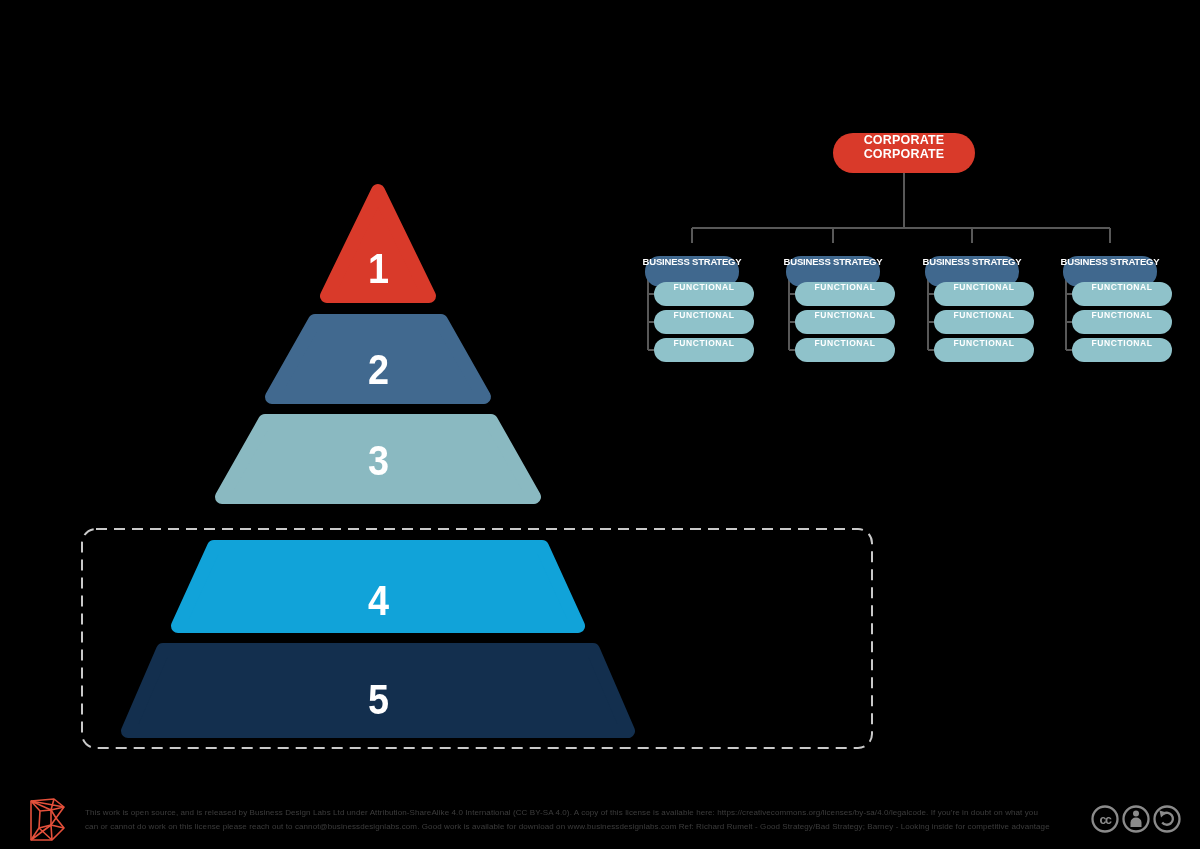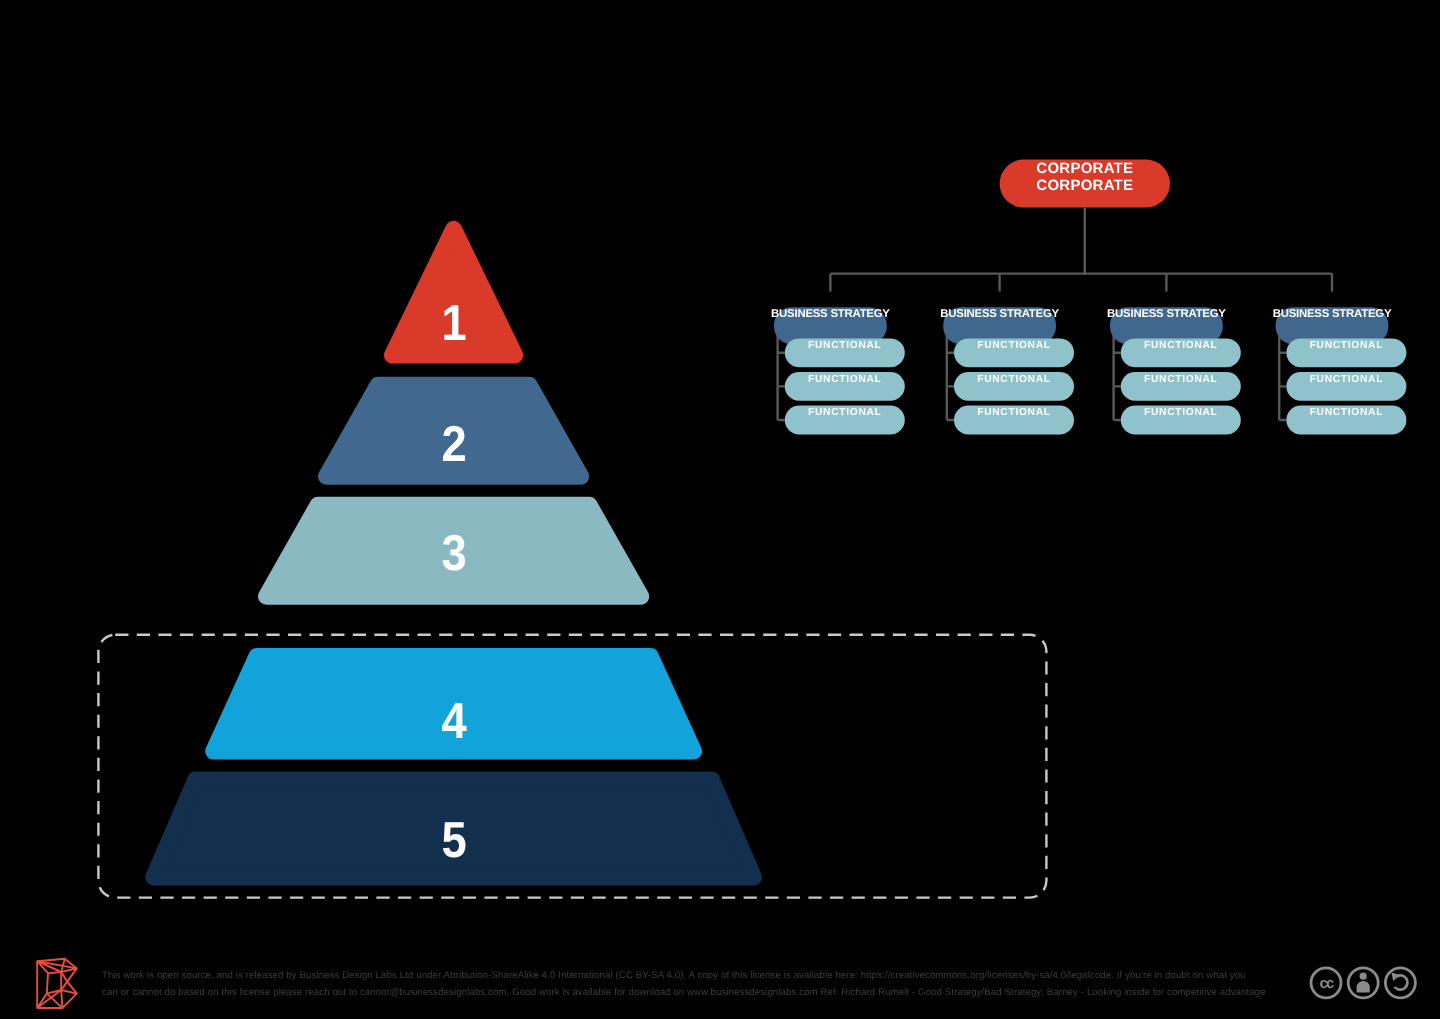--- a/index.html
+++ b/index.html
@@ -117,14 +117,14 @@
 <div class="pill fn-pill abs" style="left:934px;top:310px">FUNCTIONAL</div>
 <div class="pill fn-pill abs" style="left:934px;top:338px">FUNCTIONAL</div>
 
 <div class="pill bs-pill" style="left:1063px">BUSINESS STRATEGY</div>
 <div class="pill fn-pill abs" style="left:1072px;top:282px">FUNCTIONAL</div>
 <div class="pill fn-pill abs" style="left:1072px;top:310px">FUNCTIONAL</div>
 <div class="pill fn-pill abs" style="left:1072px;top:338px">FUNCTIONAL</div>
 
 <div class="footer-text">
   <div><span>This work is open source, and is released by </span><span class="bold">Business Design Labs Ltd</span><span> under </span><span class="bold">Attribution-ShareAlike 4.0 International (CC BY-SA 4.0)</span><span>. A copy of this license is available here: </span><span class="bold">https://creativecommons.org/licenses/by-sa/4.0/legalcode</span><span>. If you're in doubt on what you</span></div>
-  <div><span>can or cannot do based on this license please reach out to </span><span class="bold">cannot@businessdesignlabs.com</span><span>. Good work is available for download on </span><span class="bold">www.businessdesignlabs.com</span><span> Ref: Richard Rumelt - Good Strategy/Bad Strategy; Barney - Looking inside for competitive advantage</span></div>
+  <div><span>can or cannot do work on this license please reach out to </span><span class="bold">cannot@businessdesignlabs.com</span><span>. Good work is available for download on </span><span class="bold">www.businessdesignlabs.com</span><span> Ref: Richard Rumelt - Good Strategy/Bad Strategy; Barney - Looking inside for competitive advantage</span></div>
 </div>
 
 </body></html>

